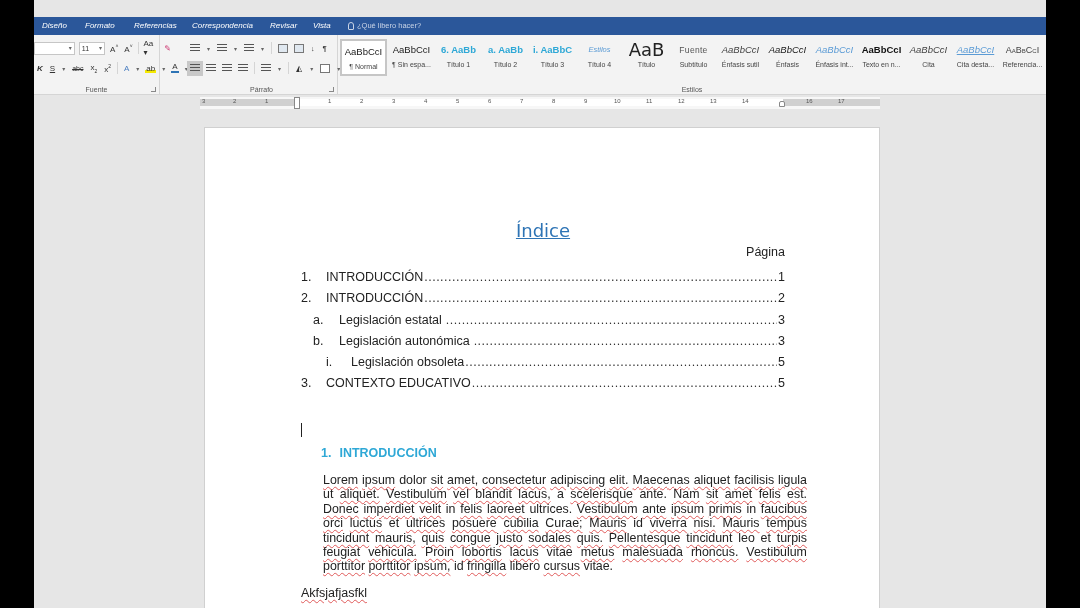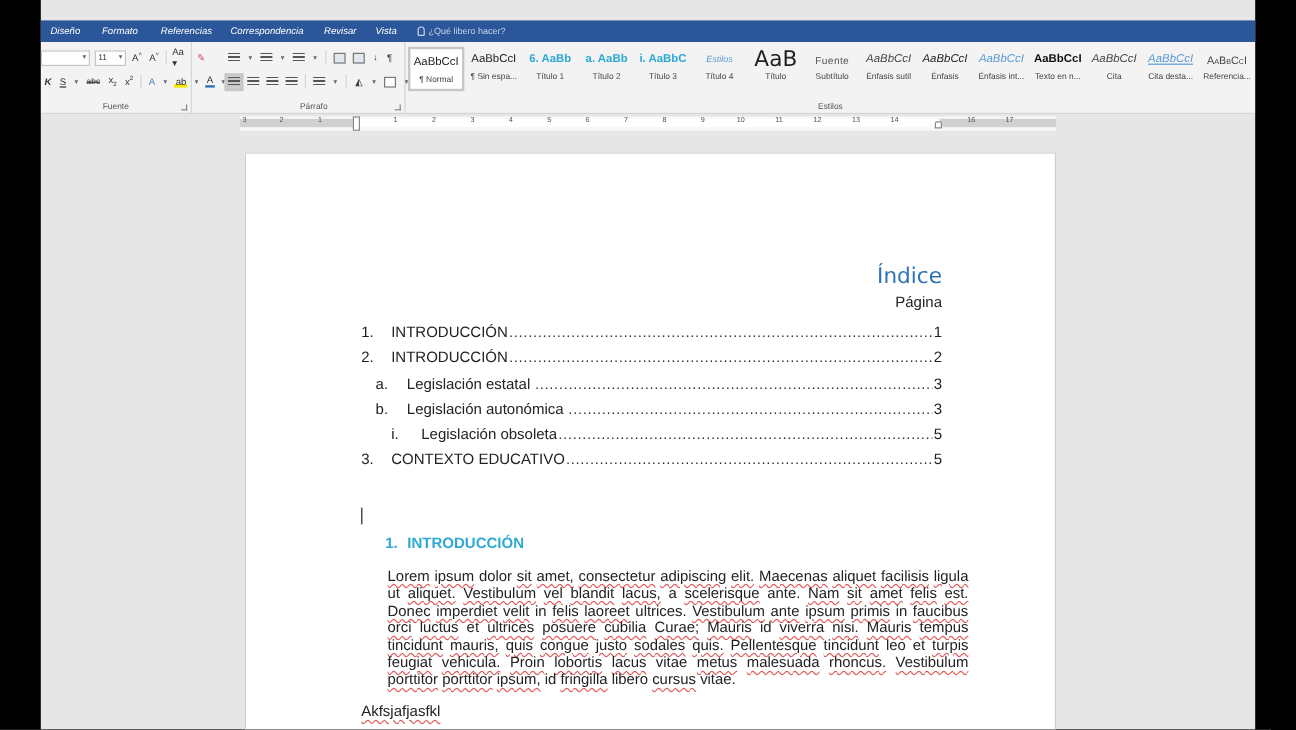--- a/index.html
+++ b/index.html
@@ -44,21 +44,21 @@
   .ruler .dark-r { position: absolute; left: 583px; top: 2px; width: 97px; height: 7px; background: #d0d0d0; }
   .ruler .white { position: absolute; left: 96px; top: 2px; width: 487px; height: 7px; background: #fff; }
   .rnum { position: absolute; top: 1px; font-size: 6px; color: #555; }
   .indent-marker { position: absolute; left: 94px; top: 0; width: 6px; height: 12px; border: 1px solid #888; background: #fff; }
   .indent-marker-r { position: absolute; left: 579px; top: 4px; width: 6px; height: 6px; border: 1px solid #888; background: #fff; border-radius: 2px 2px 0 0; }
 
   
   .page { position: absolute; left: 170px; top: 127px; width: 676px; height: 500px; background: #fff; border: 1px solid #d0d0d0; }
   .content { position: absolute; left: 96px; top: 0; width: 484px; color: #222; }
 
-  .toc-title { position: absolute; top: 92px; left: 0; width: 484px; text-align: right; color: #2e74b5; font-size: 18px; font-family: "DejaVu Sans", sans-serif; font-weight: normal; }
+  .toc-title { position: absolute; top: 92px; left: 0; width: 484px; text-align: center; color: #2e74b5; font-size: 18px; font-family: "DejaVu Sans", sans-serif; font-weight: normal; text-decoration: underline; }
   .toc-page-label { position: absolute; top: 117px; right: 0; font-size: 12.5px; }
   .toc-entry { position: absolute; left: 0; width: 484px; height: 16px; font-size: 12.5px; display: flex; align-items: baseline; white-space: nowrap; }
   .toc-num { display: inline-block; }
   .toc-text { display: inline-block; }
   .toc-leader { flex: 1; overflow: hidden; color: #333; letter-spacing: 0.5px; margin: 0 1px; }
   .toc-leader::after { content: "......................................................................................................................................................................................................."; }
   .toc-pg { display: inline-block; }
 
   .cursor { position: absolute; top: 295px; left: 0; width: 1px; height: 14px; background: #222; }
   .h1 { position: absolute; top: 318px; left: 20px; font-size: 12.5px; font-weight: bold; color: #2ea8d6; display: flex; gap: 8px; }

